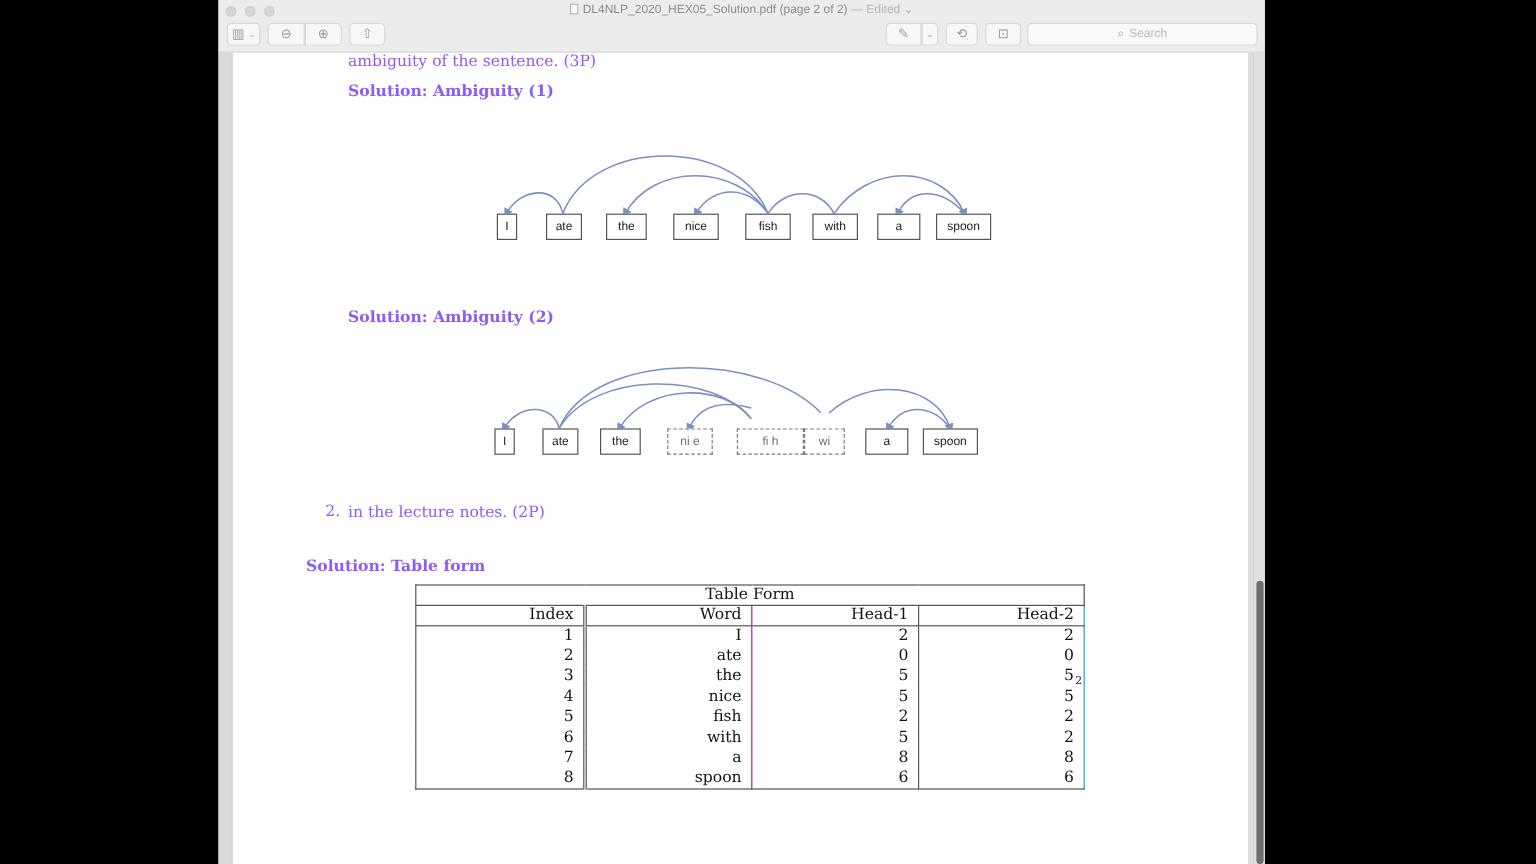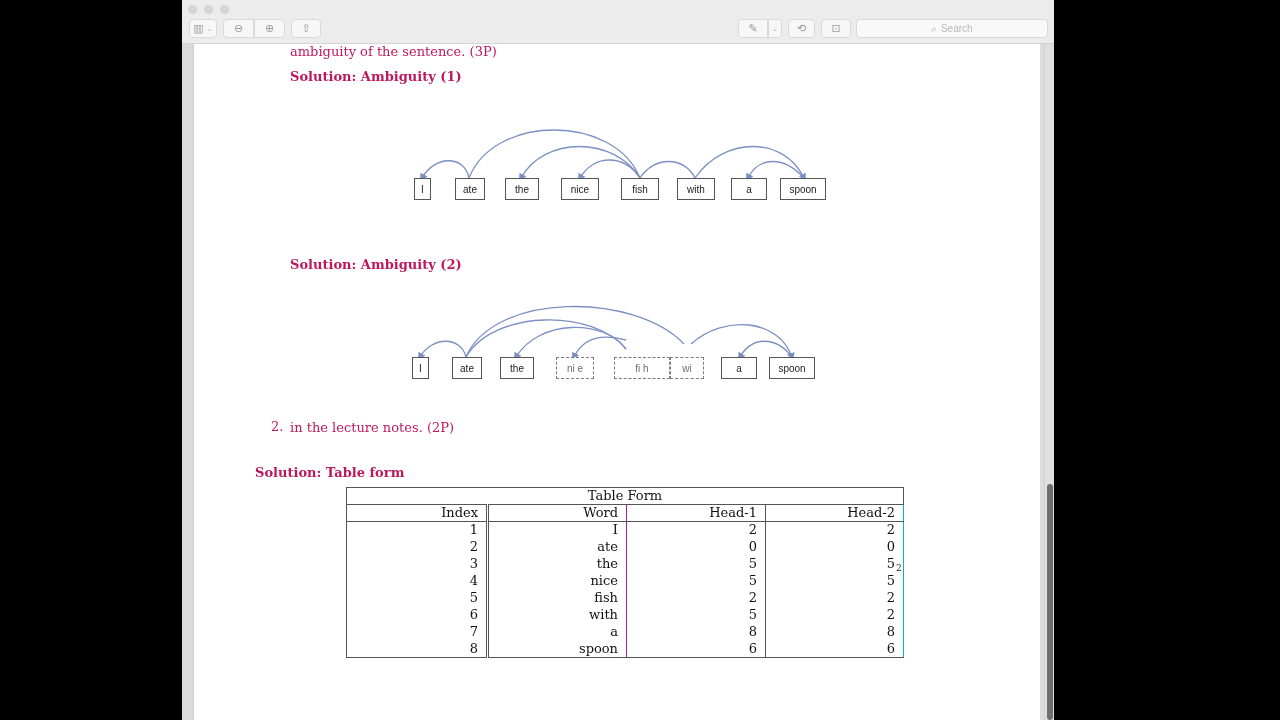--- a/index.html
+++ b/index.html
@@ -17,21 +17,21 @@
   .tbtn .caret { font-size: 7px; margin-left: 3px; color: #aaa; }
   .search-box { position: absolute; top: 19px; left: 674px; width: 192px; height: 19px; border: 1px solid #d9d9d9; border-radius: 4px; background: #f9f9f9; display: flex; align-items: center; justify-content: center; font-family: "Liberation Sans", sans-serif; font-size: 10px; color: #b8b8b8; }
   .search-box .mag { font-family: "DejaVu Sans", sans-serif; font-size: 10px; margin-right: 4px; color: #aaa; }
 
   .gutter-left { position: absolute; left: 0; top: 44px; width: 12px; height: 676px; background: #dadada; border-right: 1px solid #cfcfcf; }
   .page { position: absolute; left: 12px; top: 44px; width: 848px; height: 676px; background: #fff; }
   .gutter-right { position: absolute; left: 858px; top: 44px; width: 4px; height: 676px; background: #dcdcdc; }
   .scrollbar { position: absolute; left: 862px; top: 44px; width: 10px; height: 676px; background: #e0e0e0; border-left: 1px solid #d0d0d0; }
   .scroll-thumb { position: absolute; left: 2px; top: 440px; width: 6px; height: 236px; background: #6e6e6e; border-radius: 3px; }
 
-  .txt { position: absolute; font-size: 13px; color: #be185d; white-space: nowrap; }
+  .txt { position: absolute; font-size: 13px; color: #8b5cf6; white-space: nowrap; }
   .bold { font-weight: bold; }
   .mono { font-family: "DejaVu Sans Mono", monospace; font-size: 12.5px; }
 
   .diagram { position: absolute; }
   .wbox { position: absolute; height: 22px; border: 1px solid #555; background: #fff; font-family: "Liberation Sans", sans-serif; font-size: 10px; color: #222; display: flex; align-items: center; justify-content: center; }
   .wbox.glitch { border-style: dashed; border-color: #666; color: #555; opacity: 0.85; }
   svg.arcs { position: absolute; left: 0; top: 0; overflow: visible; }
 
   table.tform { position: absolute; left: 152px; top: 443px; width: 558px; border-collapse: collapse; font-size: 13px; color: #111; }
   table.tform td, table.tform th { font-weight: normal; text-align: right; padding: 0 8px; height: 17px; line-height: 16px; }
@@ -47,20 +47,26 @@
 </head>
 <body>
 
 <div class="window">
 
   <div class="titlebar">
     <div class="traffic" style="left:6px"></div>
     <div class="traffic" style="left:22px"></div>
     <div class="traffic" style="left:38px"></div>
 
+    <div class="title">
+      <span class="doc-icon"></span><span>DL4NLP_2020_HEX05_Solution.pdf</span>
+      <span>(page 2 of 2)</span>
+      <span class="edited">—</span>
+      <span class="edited"><span>Edited</span> <span>⌄</span></span>
+    </div>
 
     <div class="tbtn" style="left:7px;width:28px">
       <span>▥</span>
         <span class="caret">⌄</span>
     </div>
     <div class="tbtn" style="left:41px;width:31px;border-radius:4px 0 0 4px">
       <span>⊖</span>
     </div>
     <div class="tbtn" style="left:72px;width:31px;border-radius:0 4px 4px 0">
       <span>⊕</span>

